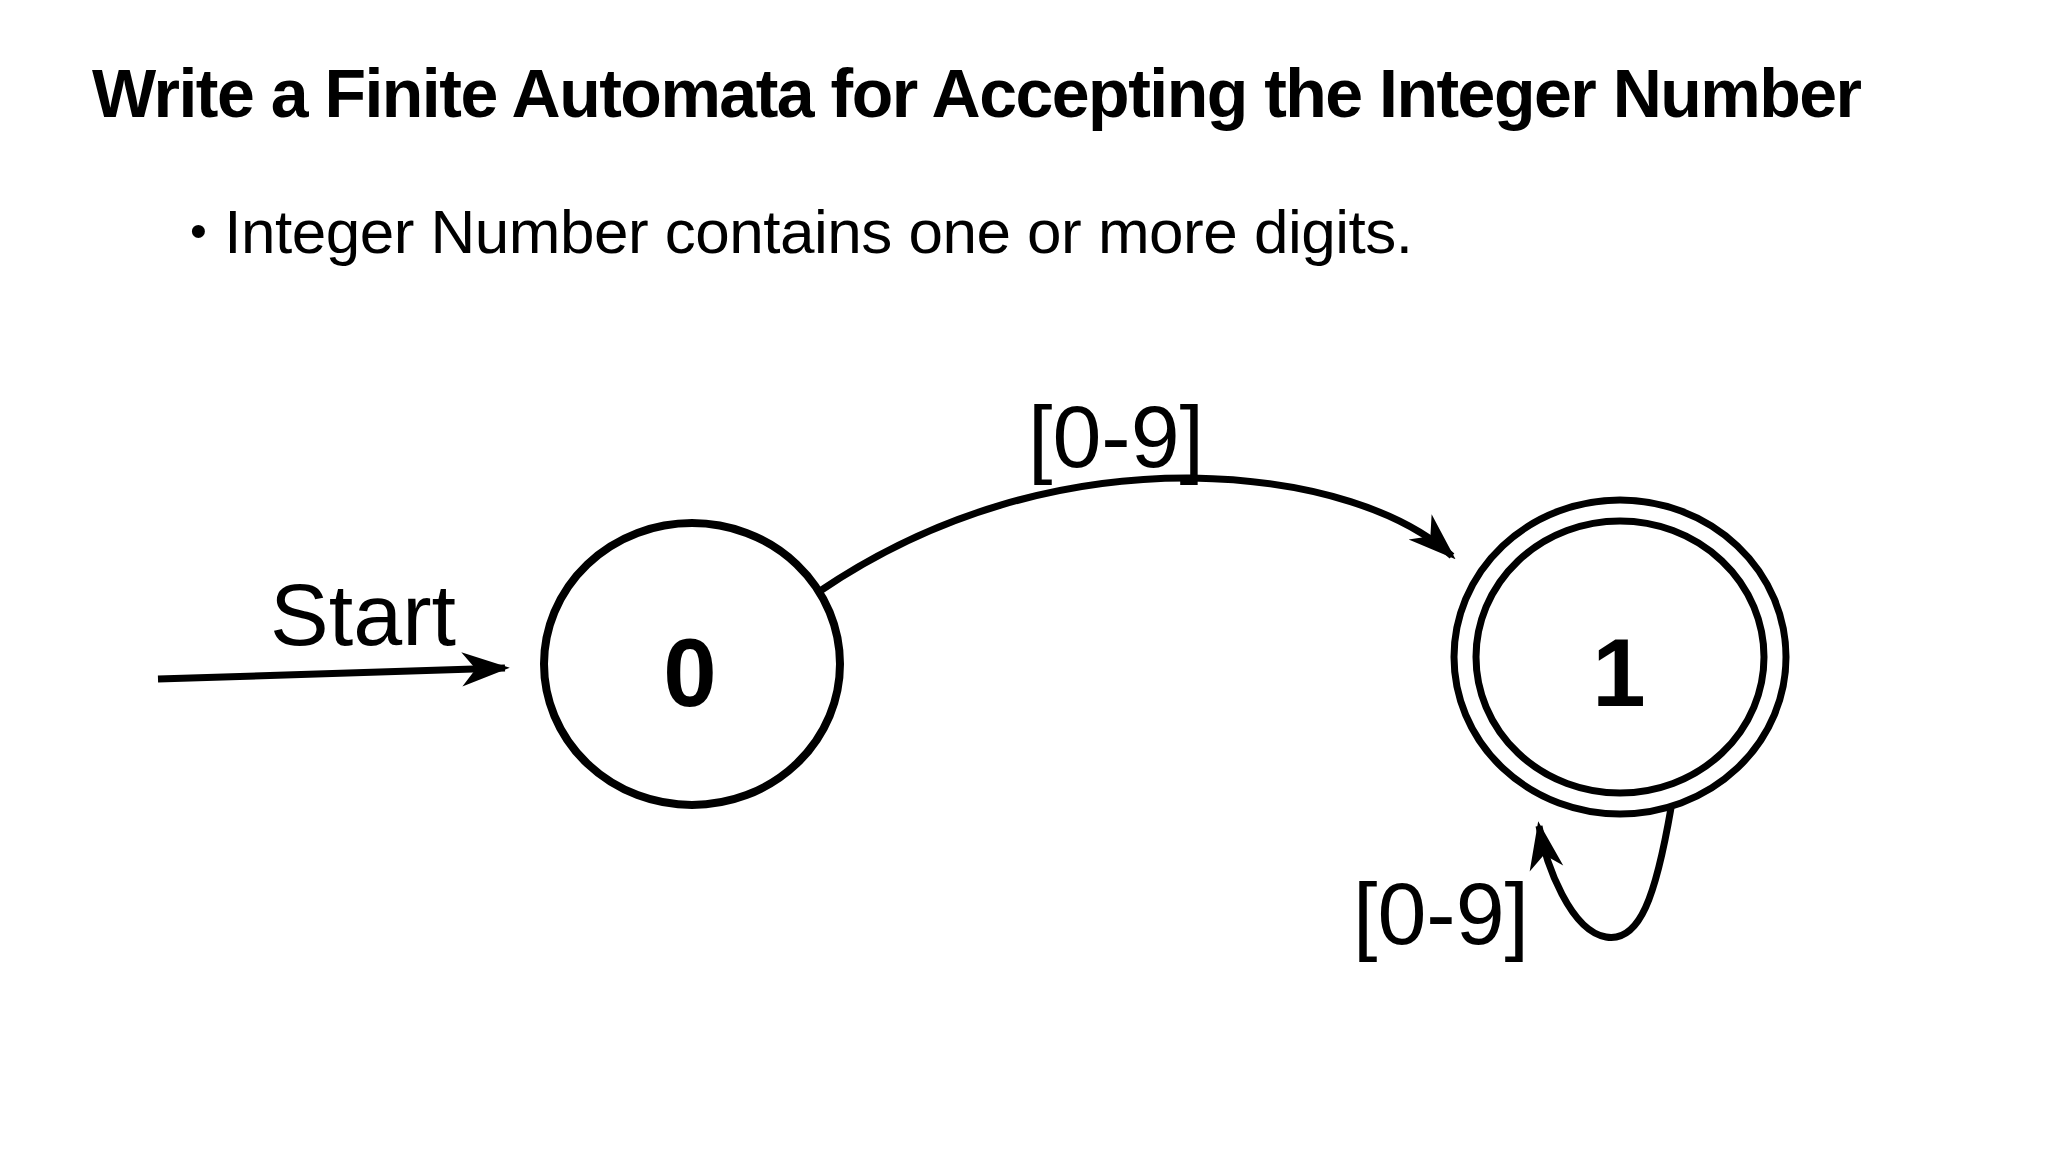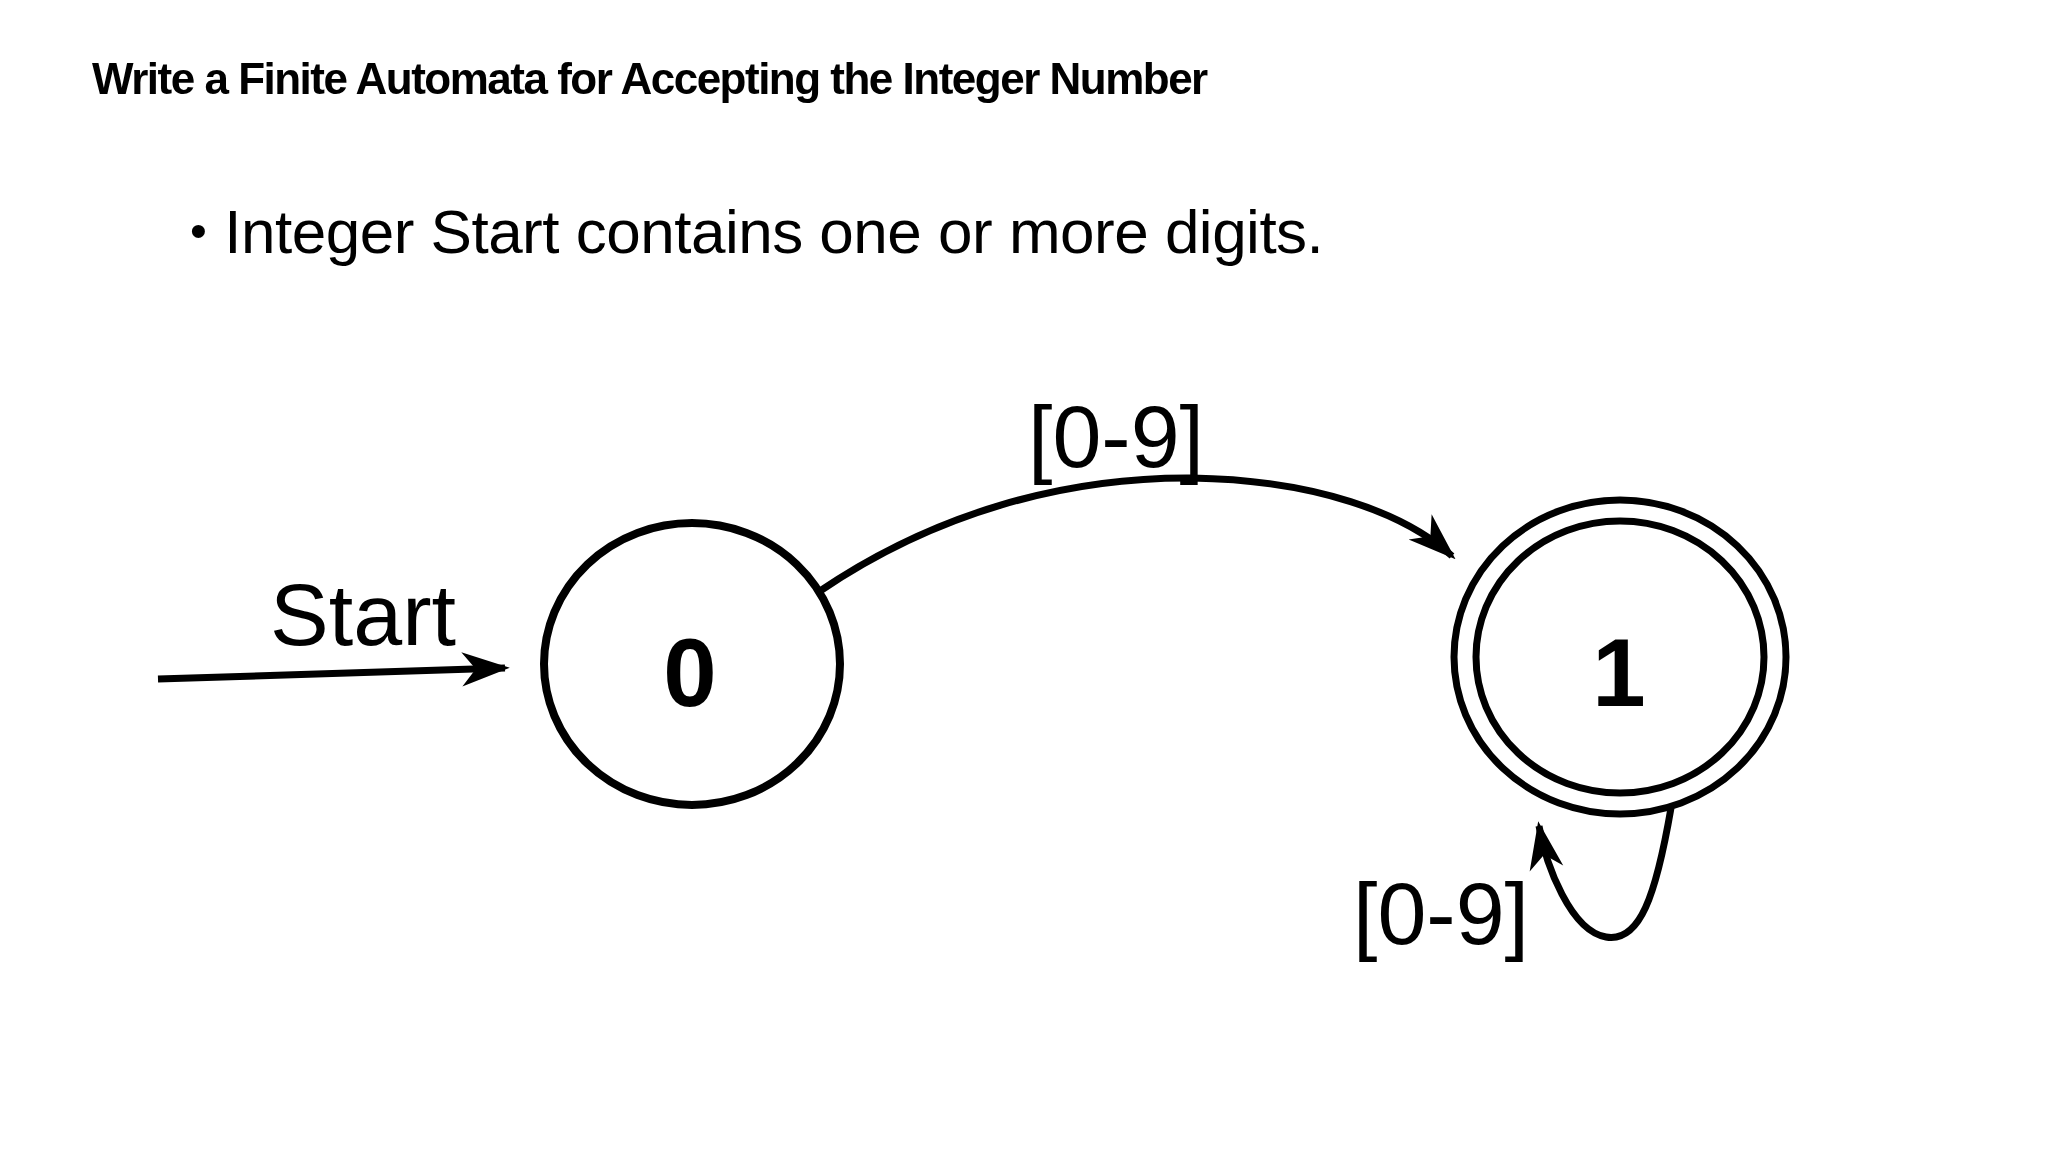--- a/index.html
+++ b/index.html
@@ -14,21 +14,21 @@
     background: #ffffff;
     overflow: hidden;
     font-family: "Liberation Sans", sans-serif;
     color: #000000;
   }
   .title {
     position: absolute;
     left: 92px;
     top: 54px;
     width: 1900px;
-    font-size: 44px;
+    font-size: 68px;
     font-weight: 700;
     letter-spacing: -1.5px;
     white-space: nowrap;
     color: #000000;
   }
   .bullet-line {
     position: absolute;
     left: 190px;
     top: 196px;
     display: flex;
@@ -71,21 +71,21 @@
 </style>
 </head>
 <body>
 
 <div class="slide">
 
   <div class="title">Write a Finite Automata for Accepting the Integer Number</div>
 
   <div class="bullet-line">
     <span class="bullet-marker">•</span>
-    <span class="bullet-text">Integer Start contains one or more digits.</span>
+    <span class="bullet-text">Integer Number contains one or more digits.</span>
   </div>
 
   <svg class="diagram" viewBox="0 0 2048 1152">
     <defs>
       <marker id="arrowhead" viewBox="0 0 10 7.5" markerUnits="userSpaceOnUse" markerWidth="48" markerHeight="36" refX="9" refY="3.75" orient="auto">
         <path d="M0,0.2 L10,3.75 L0,7.3 L2.9,3.75 Z" fill="#000000"></path>
       </marker>
     </defs>
 
     <path class="stroke" stroke-width="7" d="M158 679 L505 668" marker-end="url(#arrowhead)"></path>

